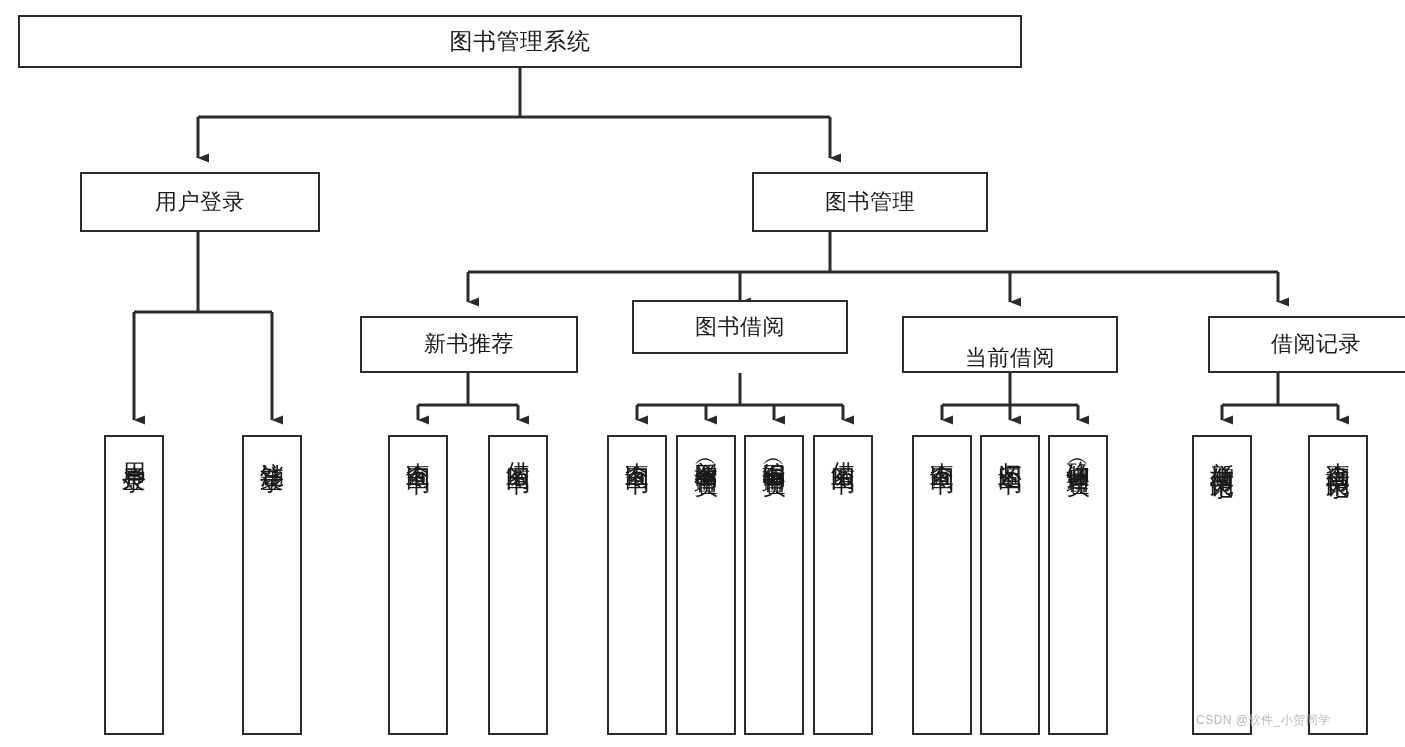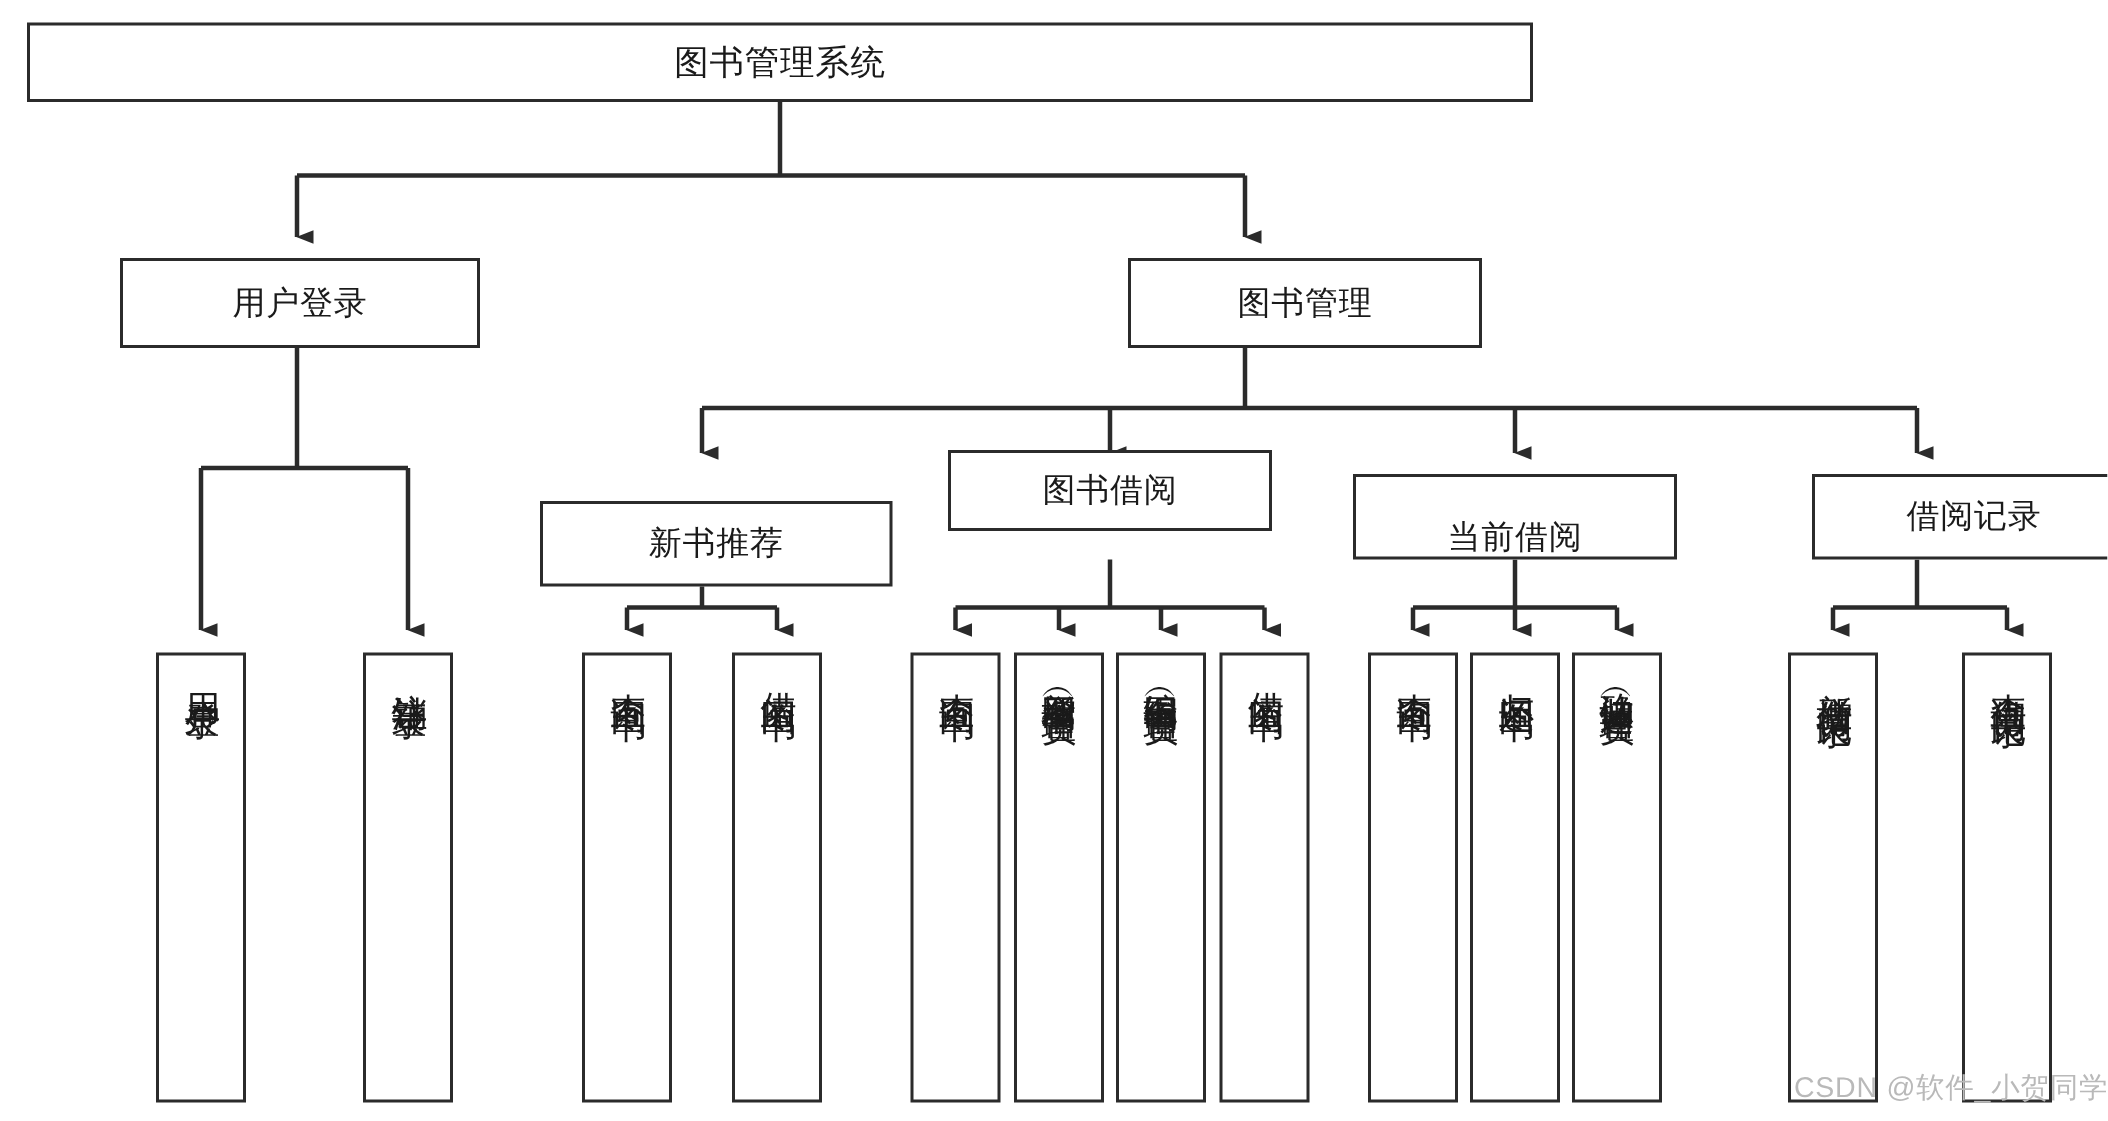--- a/index.html
+++ b/index.html
@@ -63,21 +63,21 @@
     white-space: nowrap;
   }
   .node.v.tall .lbl {
     font-size: 23px;
     letter-spacing: 2px;
   }
   #watermark {
     position: absolute;
     left: 1196px;
     top: 712px;
-    font-size: 19px;
+    font-size: 12px;
     color: #b9b9b9;
     white-space: nowrap;
     letter-spacing: 0.5px;
   }
 </style>
 </head>
 <body>
 
 <div id="canvas">
 
@@ -135,21 +135,21 @@
     <span class="lbl">图书管理系统</span>
   </div>
 
   <div class="node h" style="left:80px; top:172px; width:240px; height:60px;">
     <span class="lbl">用户登录</span>
   </div>
   <div class="node h" style="left:712px; top:172px; width:236px; height:60px;margin-left:40px;">
     <span class="lbl">图书管理</span>
   </div>
 
-  <div class="node h" style="left:360px; top:334px; width:235px; height:57px;">
+  <div class="node h" style="left:360px; top:316px; width:218px; height:57px;">
     <span class="lbl">新书推荐</span>
   </div>
   <div class="node h" style="left:632px; top:300px; width:216px; height:54px;">
     <span class="lbl">图书借阅</span>
   </div>
   <div class="node h" style="left:902px; top:316px; width:216px; height:57px;align-items:flex-end;">
     <span class="lbl">当前借阅</span>
   </div>
   <div class="node h" style="left:1172px; top:316px; width:216px; height:57px;margin-left:36px;">
     <span class="lbl">借阅记录</span>

